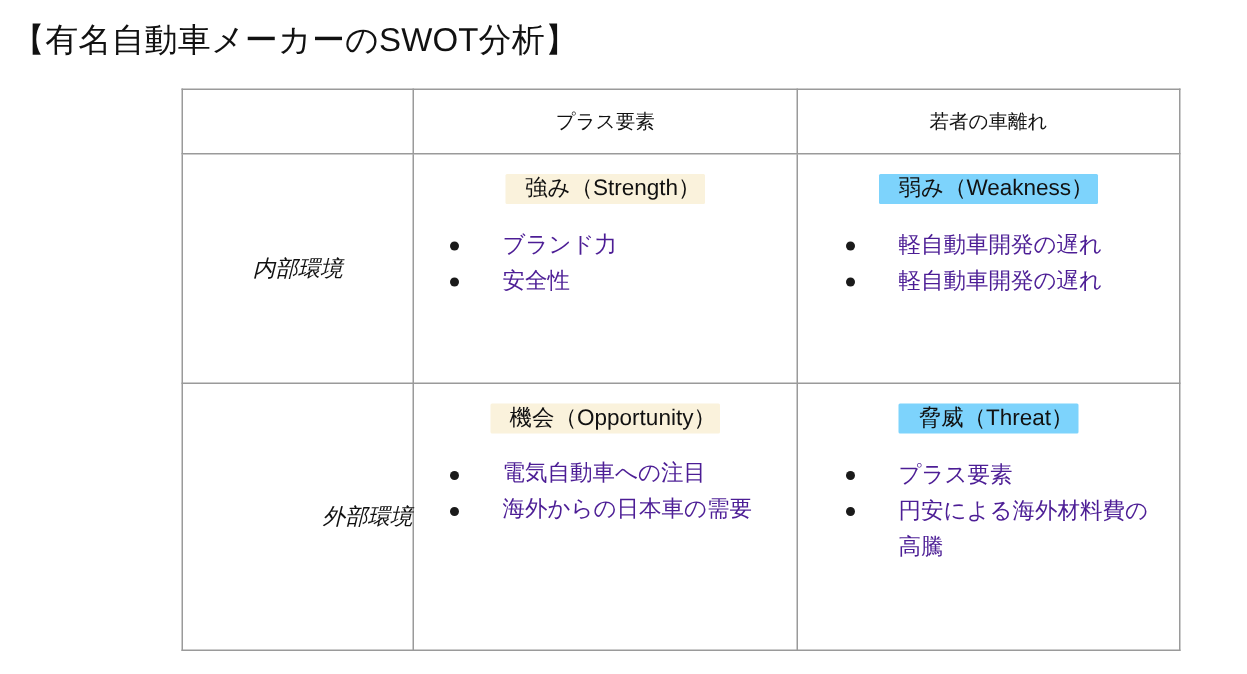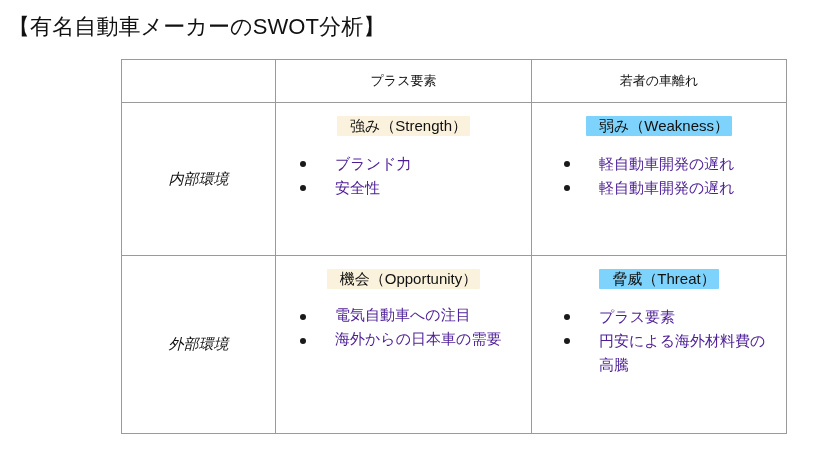--- a/index.html
+++ b/index.html
@@ -65,21 +65,21 @@
     white-space: nowrap;
     font-style: italic;
   }
   .row-label-inner {
     display: flex;
     align-items: center;
     justify-content: center;
     height: 100%;
     min-height: 150px;
   }
-  .row-body2 .row-label-inner { min-height: 175px; }
+  .row-body2 .row-label-inner { min-height: 175px; justify-content: flex-end; }
 
   .quad {
     padding: 12px 10px 10px 10px;
     box-sizing: border-box;
     height: 100%;
   }
 
   .quad-heading {
     text-align: center;
     font-size: 15px;

